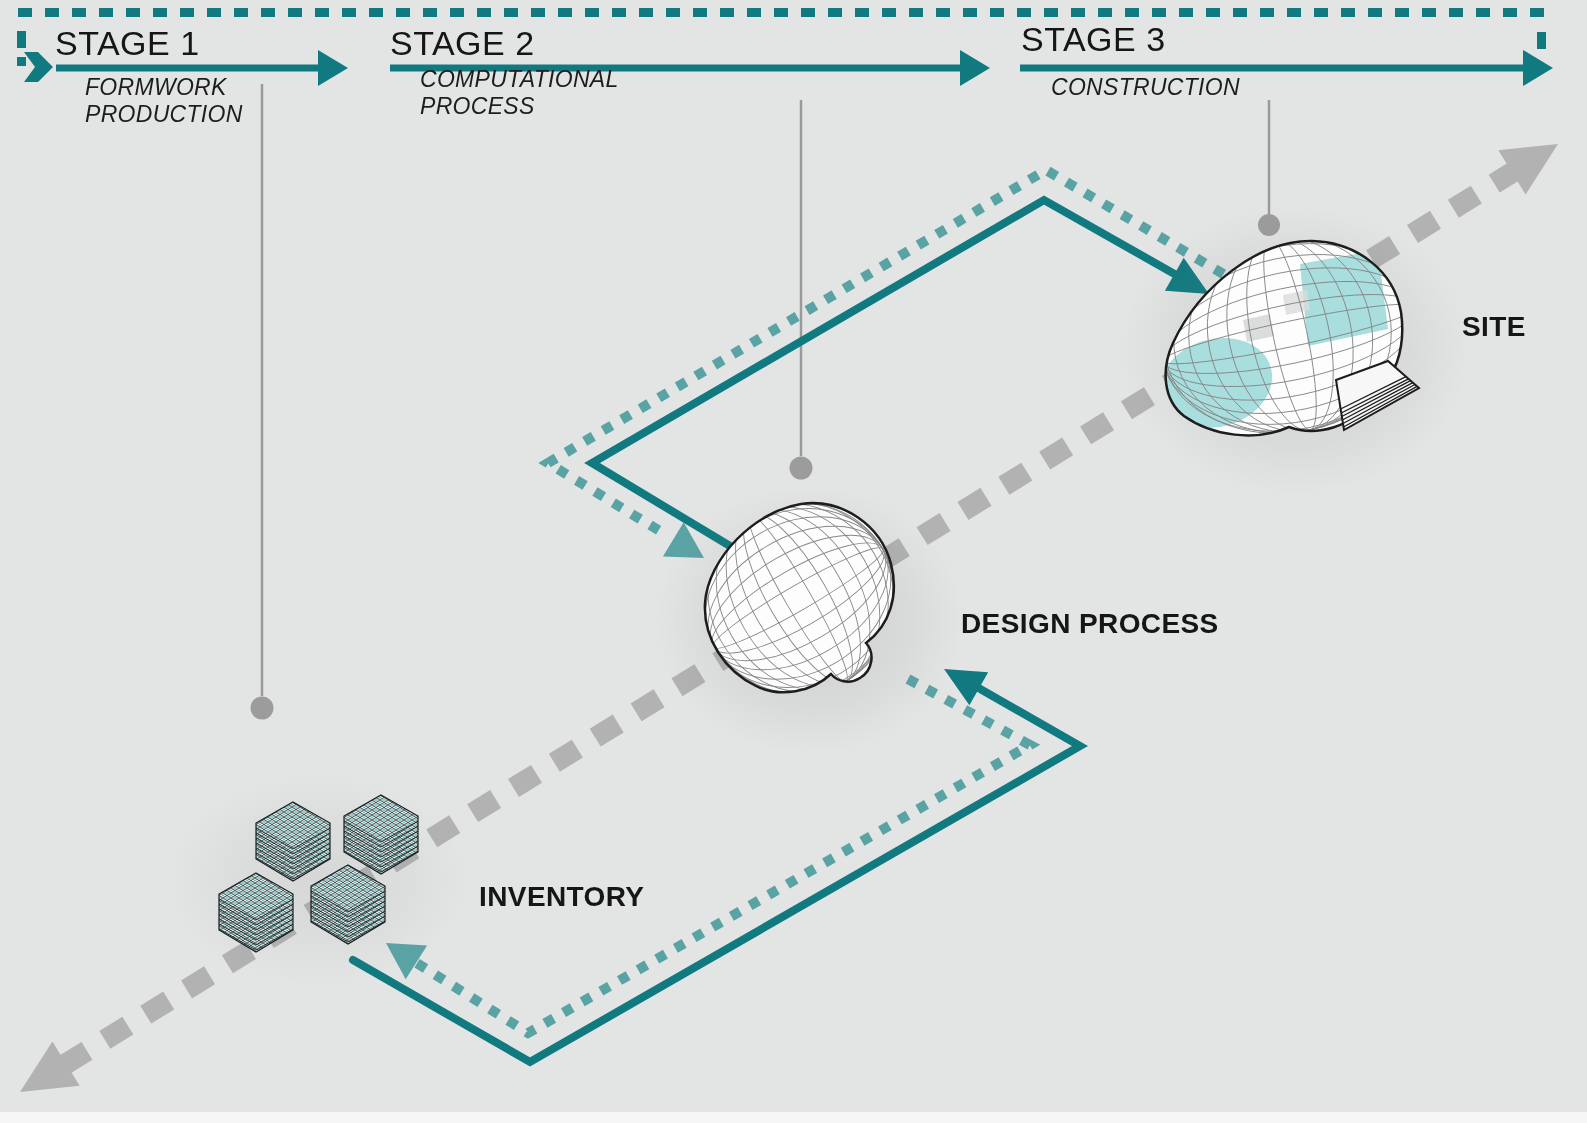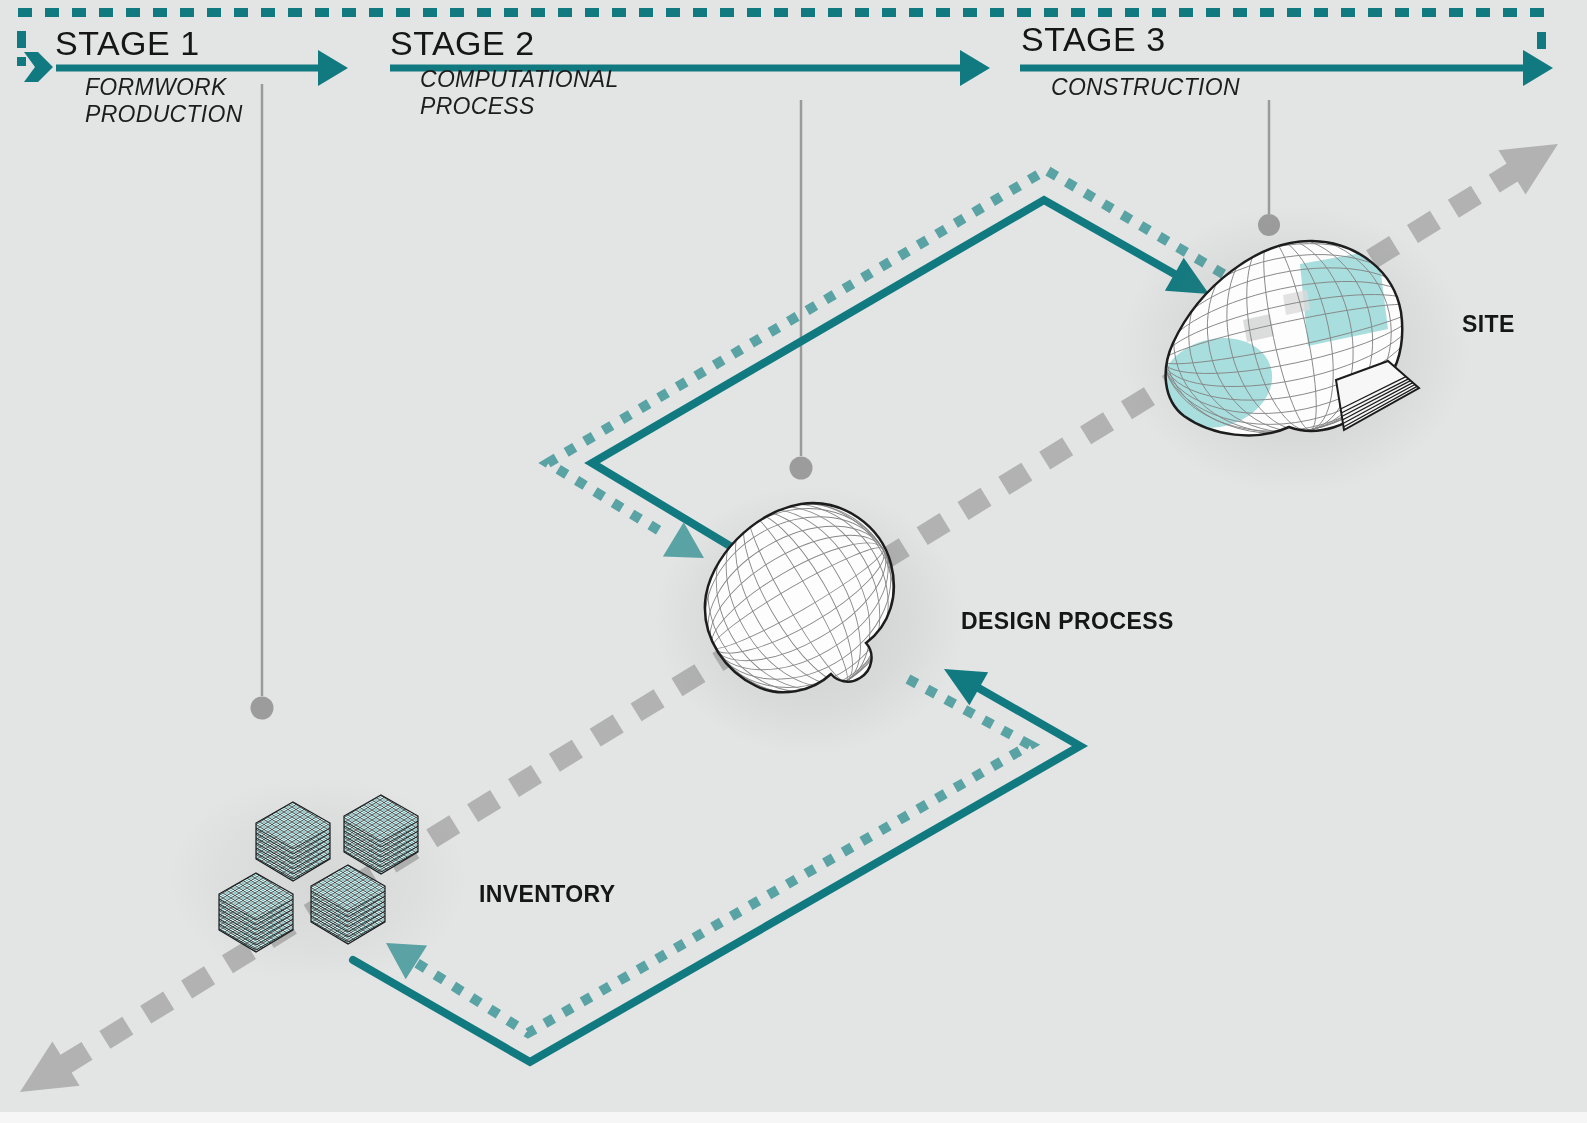--- a/index.html
+++ b/index.html
@@ -6,21 +6,21 @@
   body{
     width:1587px;height:1123px;position:relative;overflow:hidden;
     background:#e3e5e4;
     font-family:"Liberation Sans", sans-serif;
   }
   #art{position:absolute;left:0;top:0;}
   .label{position:absolute;white-space:nowrap;color:#161616;z-index:5;}
   .stage-title{font-size:34px;font-weight:400;letter-spacing:.5px;line-height:34px;text-align:right;}
   .stage-sub{font-size:23px;font-style:italic;line-height:27px;letter-spacing:.3px;color:#1d1d1d;margin-left:30px;}
   .stage-sub span{display:block;}
-  .node-label{font-size:23px;font-weight:700;letter-spacing:.4px;}
+  .node-label{font-size:28px;font-weight:700;letter-spacing:.4px;}
   .mesh{stroke:#878787;stroke-width:.9;fill:none;}
   #bottom-strip{position:absolute;left:0;bottom:0;width:1587px;height:11px;background:#f5f6f5;z-index:4;}
 </style>
 </head>
 <body>
 
 <svg id="art" width="1587" height="1123" viewBox="0 0 1587 1123">
   <defs>
     <radialGradient id="softshadow">
       <stop offset="0" stop-color="#7a807d" stop-opacity="0.22"></stop>

